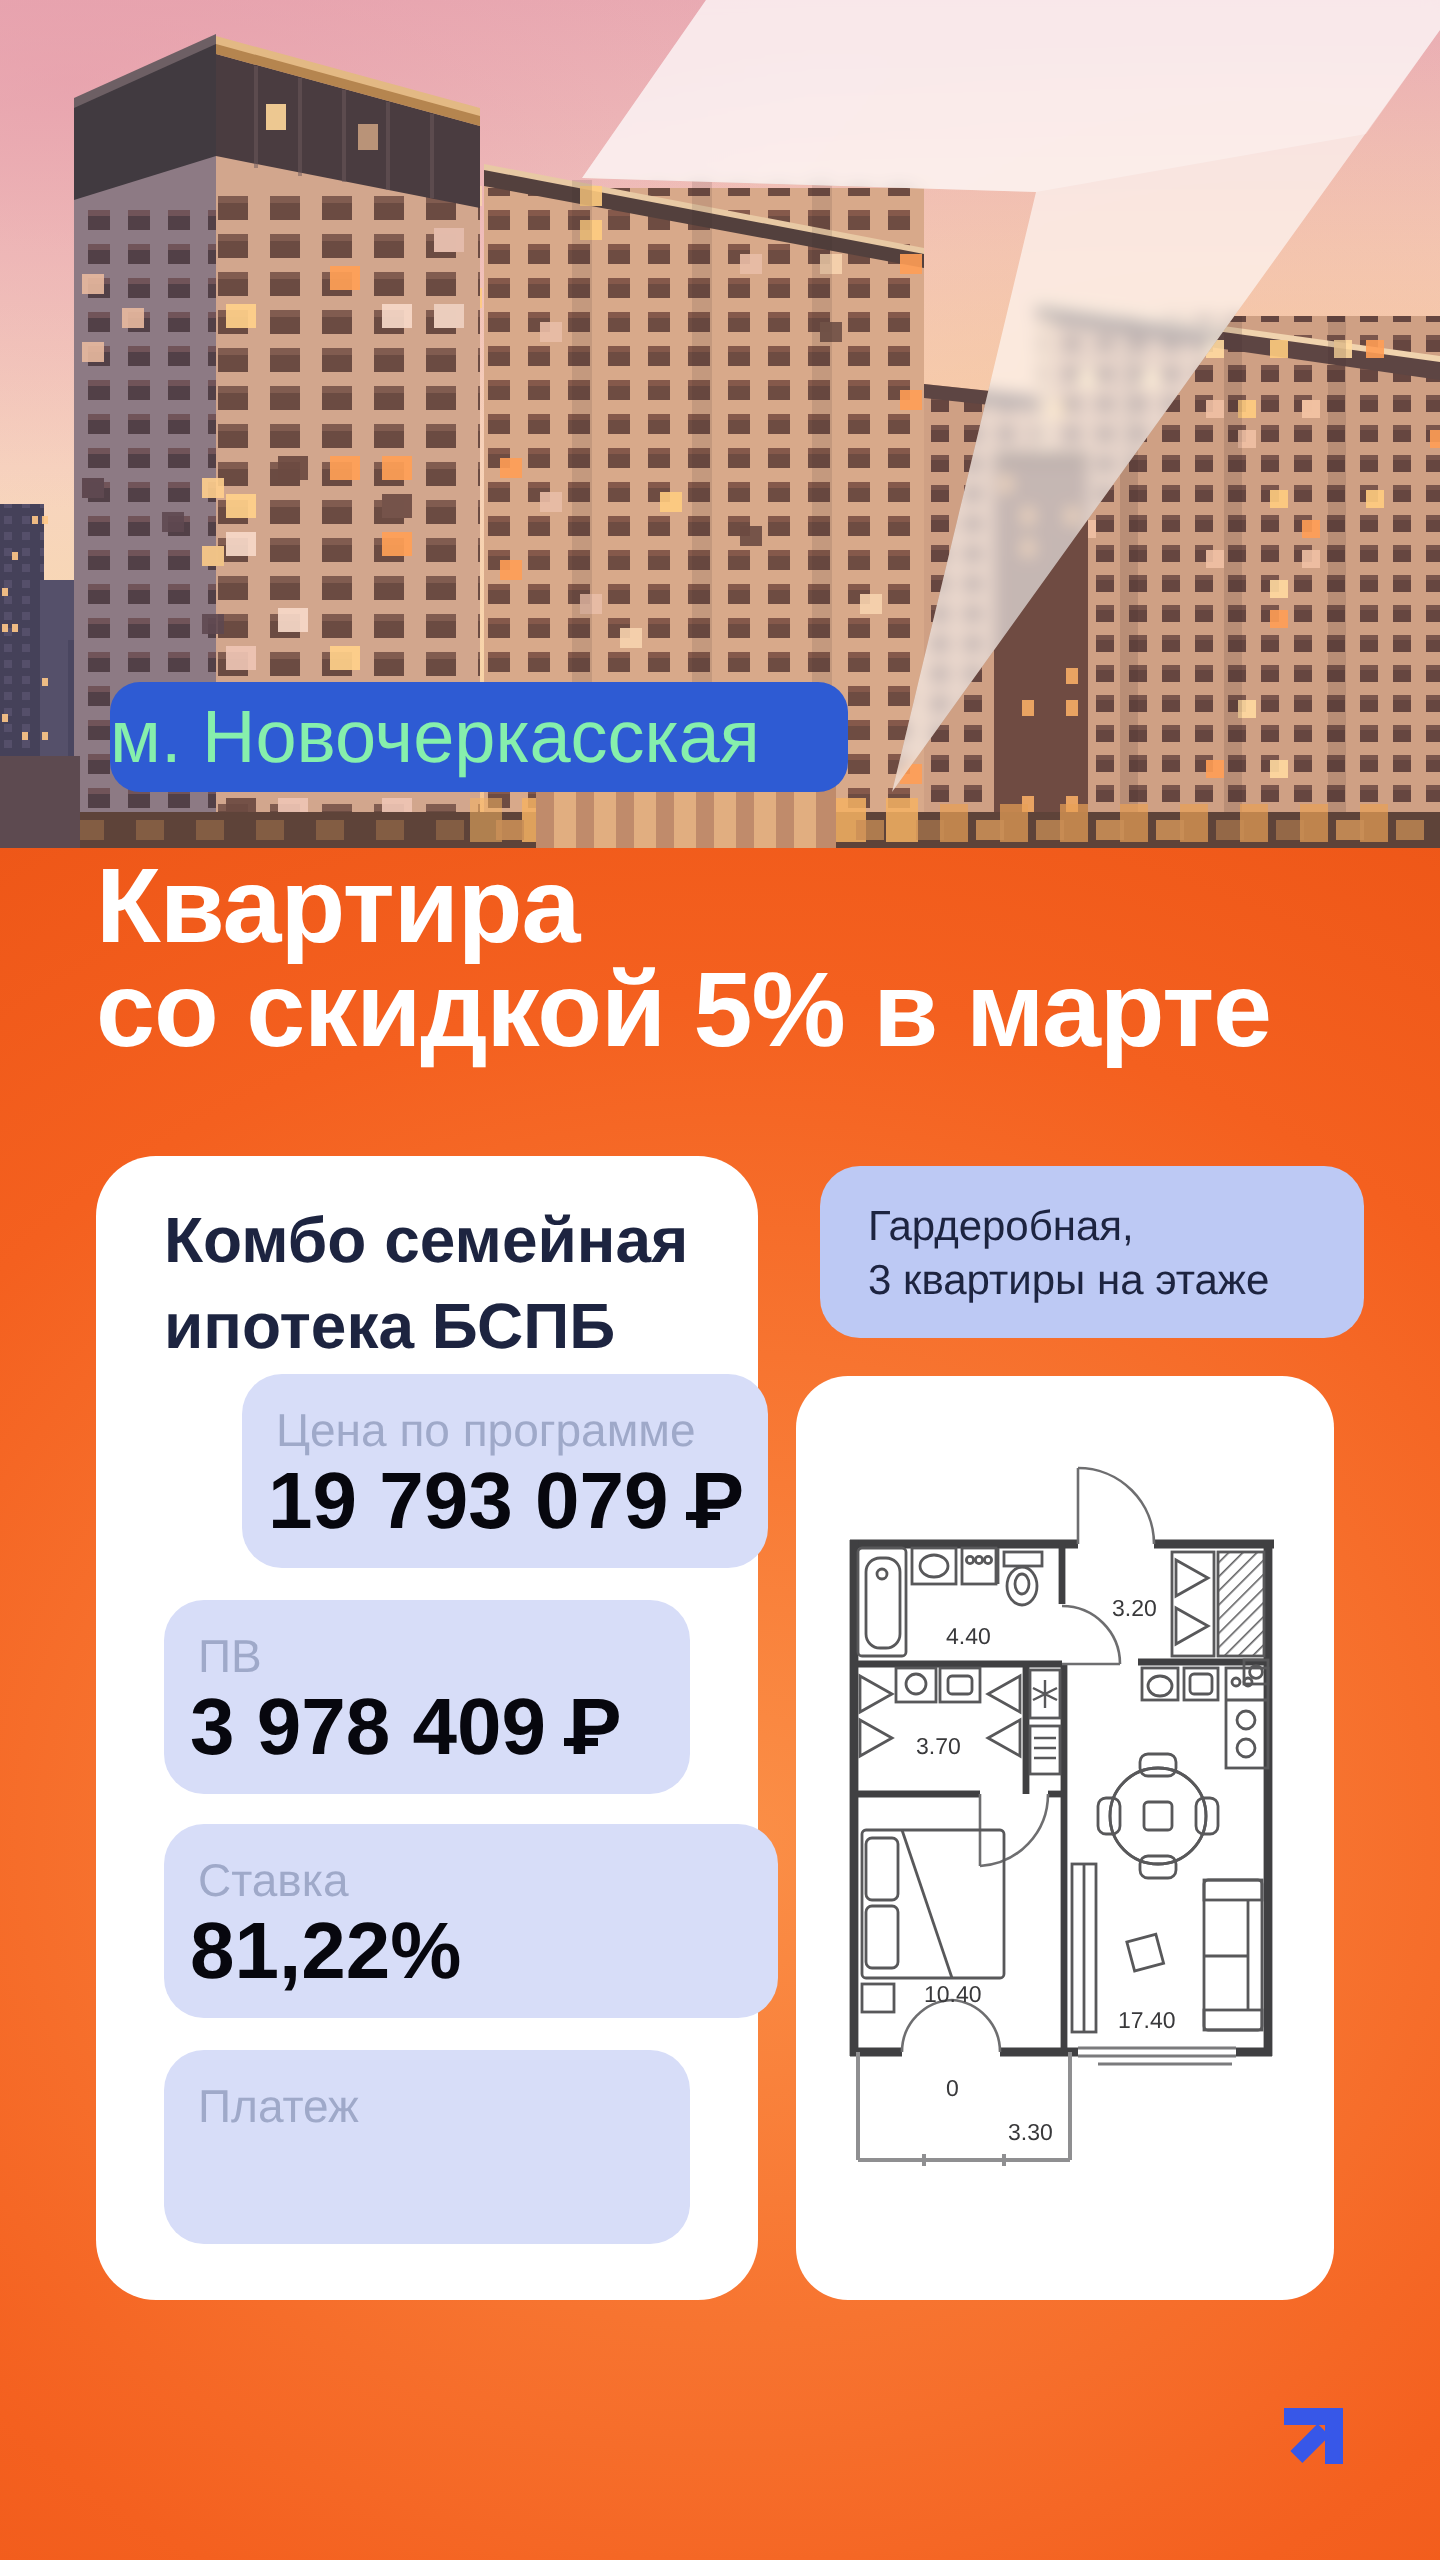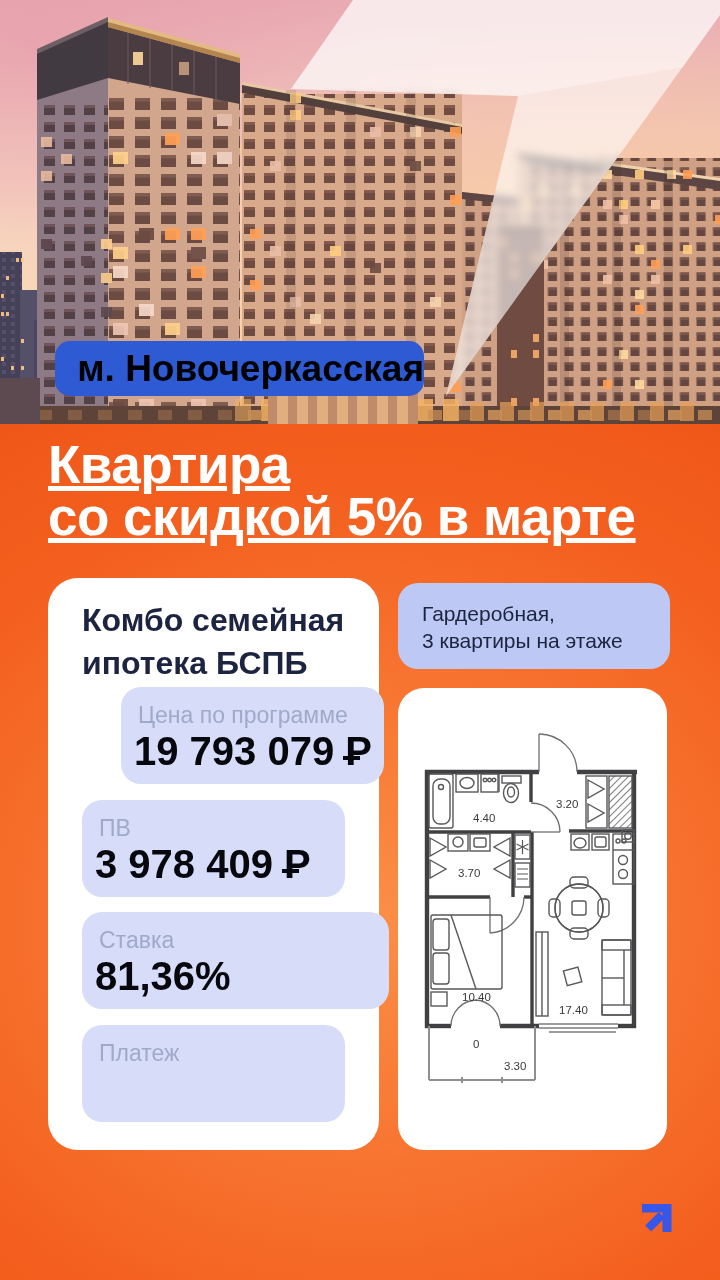--- a/index.html
+++ b/index.html
@@ -7,35 +7,35 @@
   #page{position:relative;width:720px;height:1280px;background:#f4611f;}
   
   #photo{position:absolute;left:0;top:0;width:720px;height:424px;overflow:hidden;}
   #photo svg{position:absolute;left:0;top:0;}
   .ov{position:absolute;left:0;top:0;width:720px;height:424px;}
   #bolt{background:rgba(255,255,255,0.60);-webkit-backdrop-filter:blur(4px);backdrop-filter:blur(4px);
         clip-path:polygon(353px 0px,720px 0px,720px 15px,446px 396px,518px 96px,291px 89px);}
   #band2{background:rgba(255,255,255,0.30);
         clip-path:polygon(353px 0px,720px 0px,720px 15px,683px 67px,518px 96px,291px 89px);}
   #badge{position:absolute;left:55px;top:341px;width:369px;height:55px;background:#2e5bd3;border-radius:15px;
-         color:#000000;font-weight:bold;font-size:37px;line-height:55px;text-align:right;}
+         color:#86efac;font-weight:normal;font-size:37px;line-height:55px;text-align:left;}
   
   #orange{position:absolute;left:0;top:424px;width:720px;height:856px;
      background:radial-gradient(125% 90% at 51% 58%, #fb8f47 0%, #f4601f 55%, #e84d10 100%);}
-  #headline{position:absolute;left:48px;top:15px;color:#fff;font-weight:bold;font-size:53px;line-height:52px;letter-spacing:-0.5px;text-decoration:underline;}
+  #headline{position:absolute;left:48px;top:4px;color:#fff;font-weight:bold;font-size:53px;line-height:52px;letter-spacing:-0.5px;}
   #card1{position:absolute;left:48px;top:154px;width:331px;height:572px;background:#fff;border-radius:30px;}
   #card1 .title{position:absolute;left:34px;top:21px;font-weight:bold;font-size:32px;line-height:43px;color:#1d2440;}
   .sub{position:absolute;left:34px;width:263px;height:97px;background:#d7ddf8;border-radius:20px;}
   .sub .lab{position:absolute;left:17px;top:15px;font-size:23px;color:#9fa9c9;}
   .sub .val{position:absolute;left:13px;top:42px;font-size:40px;font-weight:bold;color:#07070e;letter-spacing:0px;}
   #s1{top:109px;margin-left:39px;} #s2{top:222px;} #s3{top:334px;padding-left:44px;} #s4{top:447px;}
   .rub{position:relative;display:inline-block;}
   .rub i{position:absolute;left:-0.06em;bottom:0.36em;width:0.43em;height:0.1em;background:#07070e;}
   
-  #chip{position:absolute;left:398px;top:159px;width:272px;height:86px;background:#bdc9f4;border-radius:20px;
+  #chip{position:absolute;left:410px;top:159px;width:272px;height:86px;background:#bdc9f4;border-radius:20px;
         color:#1d2440;font-size:21px;line-height:27px;padding-top:17px;padding-left:24px;box-sizing:border-box;}
   #plancard{position:absolute;left:398px;top:264px;width:269px;height:462px;background:#fff;border-radius:26px;}
   #arrow{position:absolute;left:642px;top:780px;}
 </style>
 </head>
 <body>
 <div id="page">
   <div id="photo">
     <svg width="720" height="424" viewBox="0 0 720 424">
 <defs>
@@ -307,21 +307,21 @@
       <div class="sub" id="s1">
           <div class="lab">Цена по программе</div>
           <div class="val">19 793 079 <span class="rub">Р<i></i></span></div>
         </div>
       <div class="sub" id="s2">
           <div class="lab">ПВ</div>
           <div class="val">3 978 409 <span class="rub">Р<i></i></span></div>
         </div>
       <div class="sub" id="s3">
           <div class="lab">Ставка</div>
-          <div class="val">81,36%</div>
+          <div class="val">81,22%</div>
         </div>
       <div class="sub" id="s4">
           <div class="lab">Платеж</div>
         </div>
     </div>
 
     <div id="chip">Гардеробная,<br>3 квартиры на этаже</div>
 
     <div id="plancard">
       <svg width="267" height="462" viewBox="0 0 267 462">

